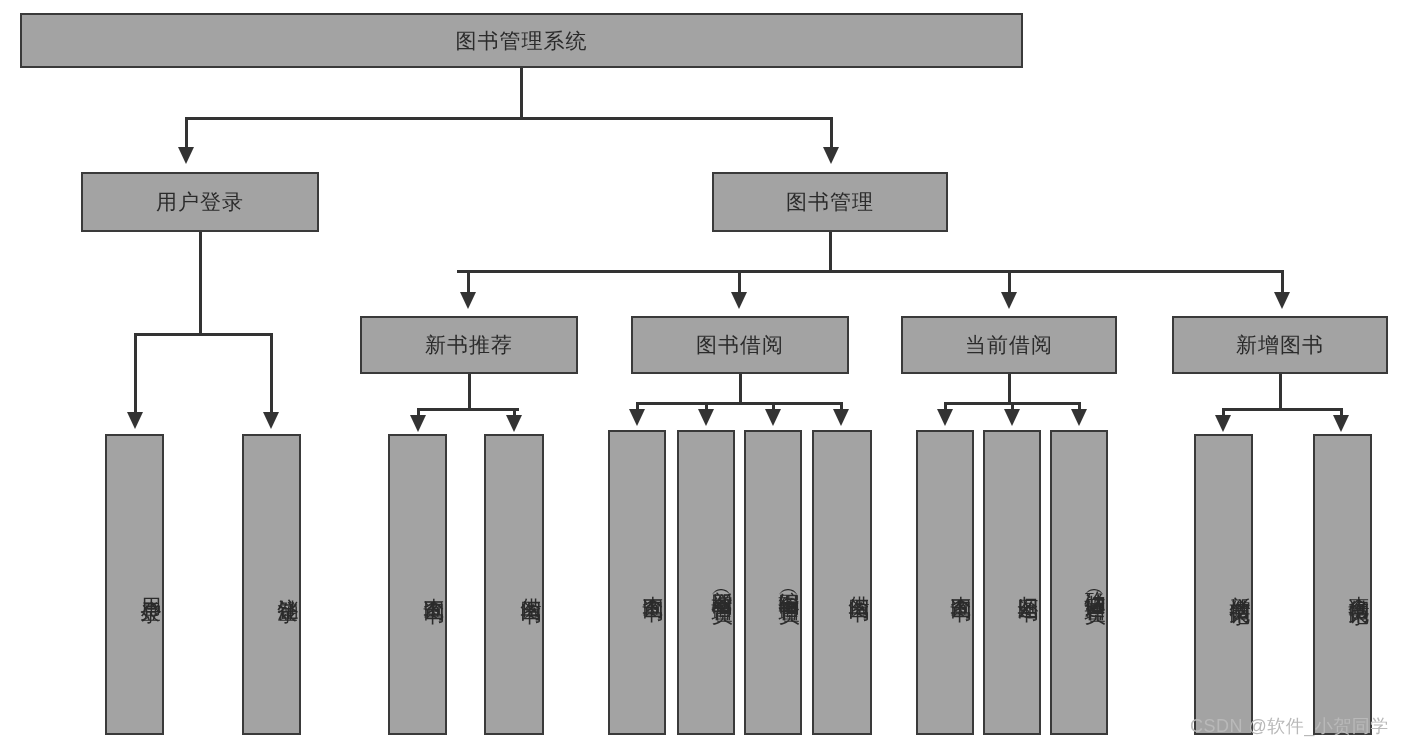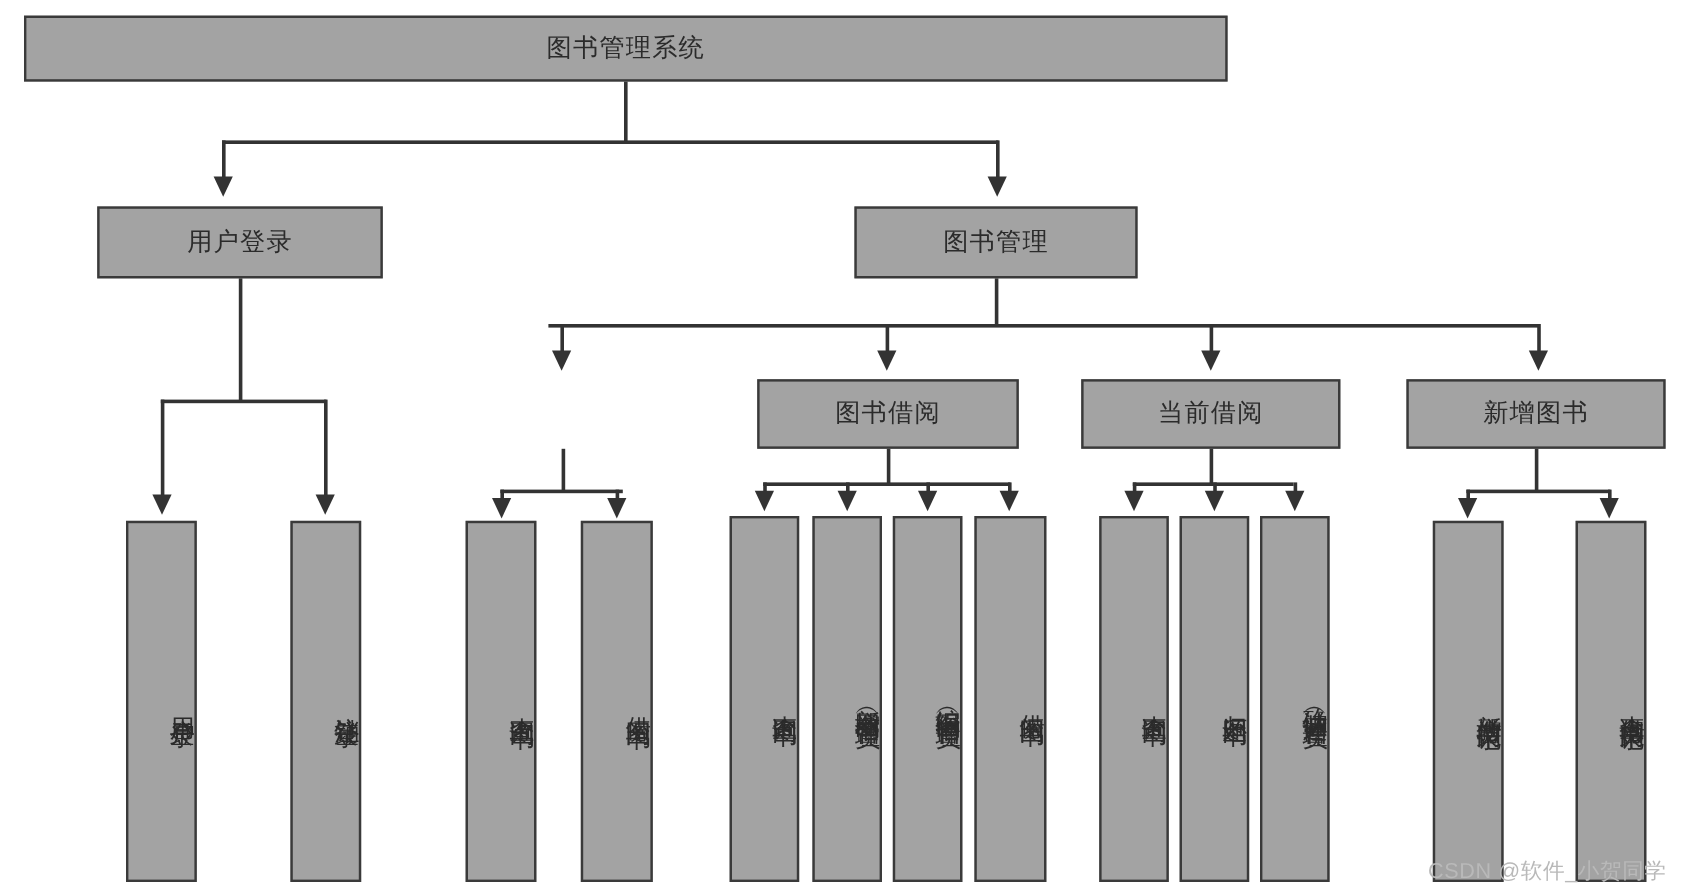--- a/index.html
+++ b/index.html
@@ -108,20 +108,23 @@
   <div class="ln h" style="left:457px; top:270px; width:826px;"></div>
   <div class="ln v" style="left:467px; top:270px; height:25px;"></div>
   <div class="arrow" style="left:460px; top:292px;"></div>
   <div class="ln v" style="left:738px; top:270px; height:25px;"></div>
   <div class="arrow" style="left:731px; top:292px;"></div>
   <div class="ln v" style="left:1008px; top:270px; height:25px;"></div>
   <div class="arrow" style="left:1001px; top:292px;"></div>
   <div class="ln v" style="left:1281px; top:270px; height:25px;"></div>
   <div class="arrow" style="left:1274px; top:292px;"></div>
 
+  <div class="node horiz" style="left:360px; top:316px; width:218px; height:58px;">
+    <span class="label">新书推荐</span>
+  </div>
   <div class="node horiz" style="left:901px; top:316px; width:216px; height:58px;">
     <span class="label">当前借阅</span>
   </div>
   <div class="node horiz" style="left:631px; top:316px; width:218px; height:58px;">
     <span class="label">图书借阅</span>
   </div>
   <div class="node horiz" style="left:1172px; top:316px; width:216px; height:58px;">
     <span class="label">新增图书</span>
   </div>
 

